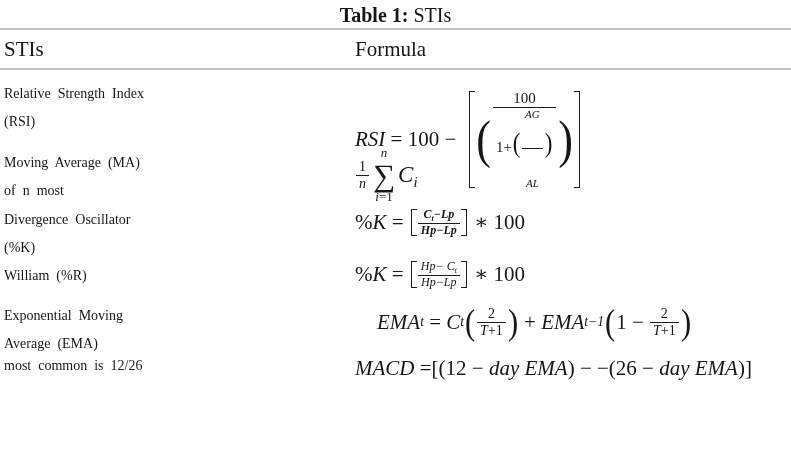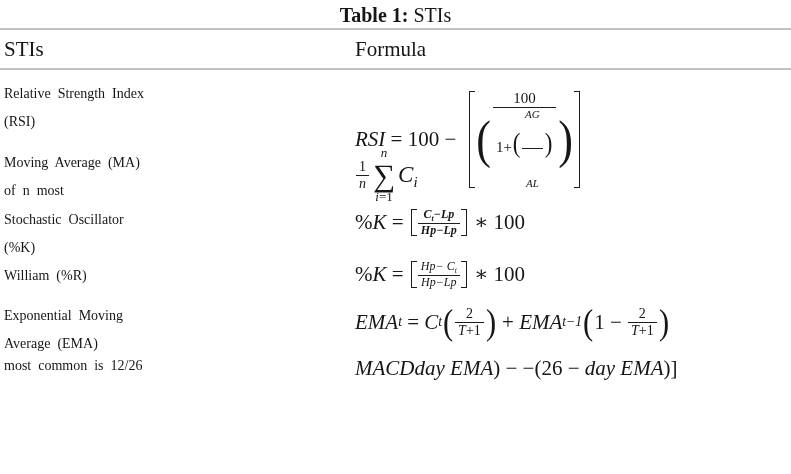--- a/index.html
+++ b/index.html
@@ -34,21 +34,21 @@
     font-size:14px;
     line-height:28px;
     word-spacing:3.5px;
   }
   .fx{flex:1;overflow:visible;}
   
   .r1{height:76px;} .r1 .sti{padding-top:10px;} .r1 .fx{padding-top:20px;}
   .r2{height:56px;} .r2 .sti{padding-top:3px;}  .r2 .fx{padding-top:0px;}
   .r3{height:56px;} .r3 .sti{padding-top:4px;}  .r3 .fx{padding-top:6px;}
   .r4{height:38px;} .r4 .sti{padding-top:4px;}  .r4 .fx{padding-top:2px;}
-  .r5{height:54px;} .r5 .sti{padding-top:6px;}  .r5 .fx{padding-top:8px;}
+  .r5{height:54px;gap:16px;} .r5 .sti{padding-top:6px;}  .r5 .fx{padding-top:8px;margin-left:6px;}
   .r6{height:121px;} .r6 .sti{padding-top:2px;} .r6 .fx{padding-top:6px;}
 
   
   .mrow{display:inline-flex;align-items:center;white-space:pre;}
   .fsz{font-size:21px;}
   .it{font-style:italic;}
   .b{font-weight:bold;}
   .sub{font-size:65%;font-style:italic;vertical-align:-0.35em;line-height:1;}
   .frac{display:inline-flex;flex-direction:column;align-items:stretch;text-align:center;vertical-align:middle;margin:0 1px;}
   .frac .num,.frac .den{display:block;line-height:1.12;padding:0 3px;white-space:pre;}
@@ -109,21 +109,21 @@
       </div>
       <div class="fx">
         <span class="mrow fsz">
           <span class="frac fr-xs"><span class="num">1</span><span class="bar"></span><span class="den it">n</span></span><span class="sumblk"><span class="lim it">n</span><span class="sig">∑</span><span class="lim"><span class="it">i</span><span>=1</span></span></span><span style="font-size:23px;"><span class="it">C</span><span class="sub">i</span></span>
         </span>
       </div>
     </div>
 
     <div class="trow r3">
       <div class="sti">
-        <div>Stochastic Oscillator</div>
+        <div>Divergence Oscillator</div>
         <div>(%K)</div>
       </div>
       <div class="fx">
         <span class="mrow fsz">
           <span>%</span><span class="it">K</span><span> = </span><span class="brk"><span class="sqL"></span><span class="frac fr-sm b"><span class="num"><span class="it">C</span><span class="sub b">t</span><span class="it">−Lp</span></span><span class="bar"></span><span class="den it">Hp−Lp</span></span><span class="sqR"></span></span><span> ∗ 100</span>
         </span>
       </div>
     </div>
 
     <div class="trow r4">
@@ -149,21 +149,21 @@
       </div>
     </div>
 
     <div class="trow r6">
       <div class="sti">
         <div>most common is 12/26</div>
         <div>MACD</div>
       </div>
       <div class="fx">
         <span class="mrow fsz">
-          <span class="it">MACD</span><span class="it">day EMA</span><span>) − −(26 − </span><span class="it">day EMA</span><span>)]</span>
+          <span class="it">MACD</span><span> =[(12 − </span><span class="it">day EMA</span><span>) − −(26 − </span><span class="it">day EMA</span><span>)]</span>
         </span>
       </div>
     </div>
 
   </div>
 
   <hr class="rule">
 
 </div>
 

